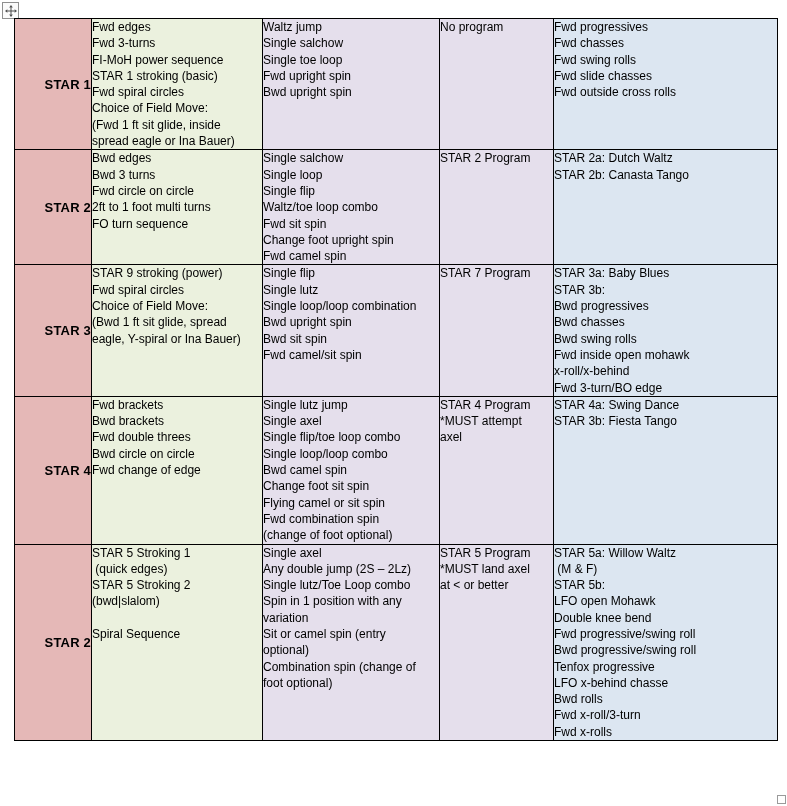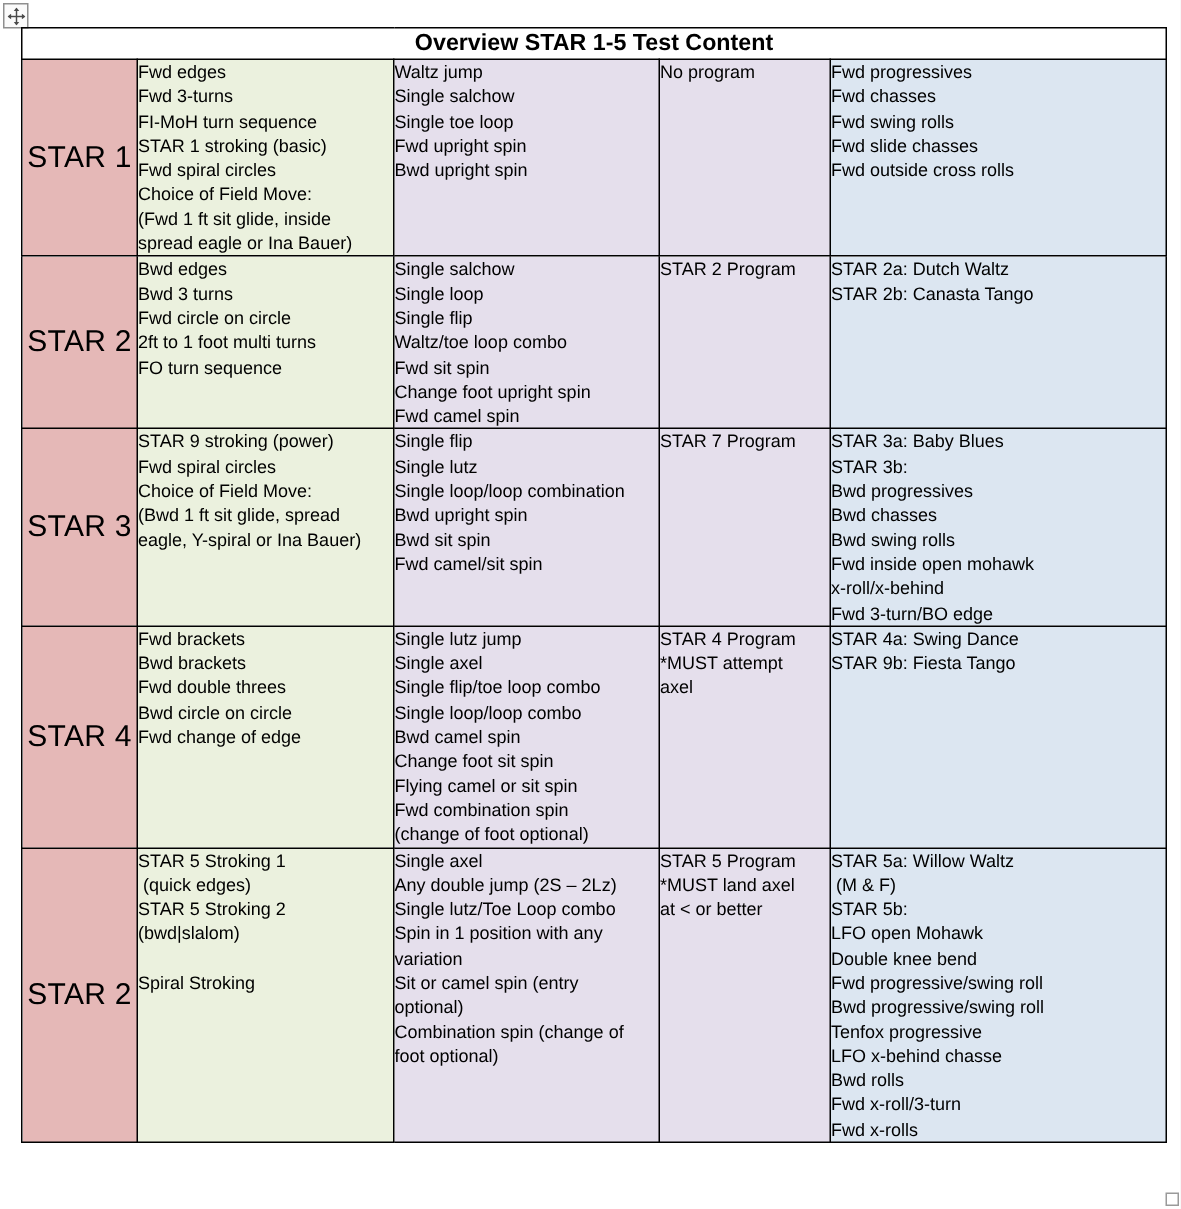--- a/index.html
+++ b/index.html
@@ -31,22 +31,22 @@
   .sub-row td{height:17px;text-align:center;vertical-align:middle;font-size:12.5px;}
   .bg-white{background:#ffffff;}
   .bg-pink{background:#e5b8b7;}
   .bg-green-hd{background:#d6e3bc;}
   .bg-green{background:#ebf1de;}
   .bg-purple-hd{background:#ccc1d9;}
   .bg-purple{background:#e5dfec;}
   .bg-blue-hd{background:#b8cce4;}
   .bg-blue{background:#dce6f1;}
   .star-label{
-    text-align:center;vertical-align:middle !important;
-    font-weight:normal;font-size:20px;letter-spacing:.2px;
+    text-align:right;vertical-align:middle !important;
+    font-weight:bold;font-size:13px;letter-spacing:.2px;
   }
   .cell{padding:2px 3px 0 5px;font-size:12px;}
   .line{line-height:16.3px;min-height:16.3px;white-space:pre-wrap;}
   .h0 td{height:130px;} .h1 td{height:112px;} .h2 td{height:131px;}
   .h3 td{height:145px;} .h4 td{height:194px;}
 </style>
 </head>
 <body>
 
 <div class="canvas">
@@ -68,30 +68,27 @@
 
   <table class="star-table">
     <colgroup>
       <col style="width:77px">
         <col style="width:171px">
         <col style="width:177px">
       <col style="width:114px">
         <col style="width:224px">
     </colgroup>
     <tbody>
-      <tr>
-        <td colspan="5" class="title-cell">Overview STAR 1-5 Test Content</td>
-      </tr>
 
     <tr class="h0">
           <td class="star-label bg-pink">STAR 1</td>
           <td class="cell bg-green">
             <div class="line">Fwd edges</div>
             <div class="line">Fwd 3-turns</div>
-            <div class="line">FI-MoH turn sequence</div>
+            <div class="line">FI-MoH power sequence</div>
             <div class="line">STAR 1 stroking (basic)</div>
             <div class="line">Fwd spiral circles</div>
             <div class="line">Choice of Field Move:</div>
             <div class="line">(Fwd 1 ft sit glide, inside</div>
             <div class="line">spread eagle or Ina Bauer)</div>
           </td>
           <td class="cell bg-purple">
             <div class="line">Waltz jump</div>
             <div class="line">Single salchow</div>
             <div class="line">Single toe loop</div>
@@ -186,32 +183,32 @@
             <div class="line">Fwd combination spin</div>
             <div class="line">(change of foot optional)</div>
           </td>
           <td class="cell bg-purple">
             <div class="line">STAR 4 Program</div>
             <div class="line">*MUST attempt</div>
             <div class="line">axel</div>
           </td>
           <td class="cell bg-blue">
             <div class="line">STAR 4a: Swing Dance</div>
-            <div class="line">STAR 9b: Fiesta Tango</div>
+            <div class="line">STAR 3b: Fiesta Tango</div>
           </td>
         </tr>
         <tr class="h4">
           <td class="star-label bg-pink">STAR 2</td>
           <td class="cell bg-green">
             <div class="line">STAR 5 Stroking 1</div>
             <div class="line"> (quick edges)</div>
             <div class="line">STAR 5 Stroking 2</div>
             <div class="line">(bwd|slalom)</div>
             <div class="line"></div>
-            <div class="line">Spiral Stroking</div>
+            <div class="line">Spiral Sequence</div>
           </td>
           <td class="cell bg-purple">
             <div class="line">Single axel</div>
             <div class="line">Any double jump (2S – 2Lz)</div>
             <div class="line">Single lutz/Toe Loop combo</div>
             <div class="line">Spin in 1 position with any</div>
             <div class="line">variation</div>
             <div class="line">Sit or camel spin (entry</div>
             <div class="line">optional)</div>
             <div class="line">Combination spin (change of</div>

